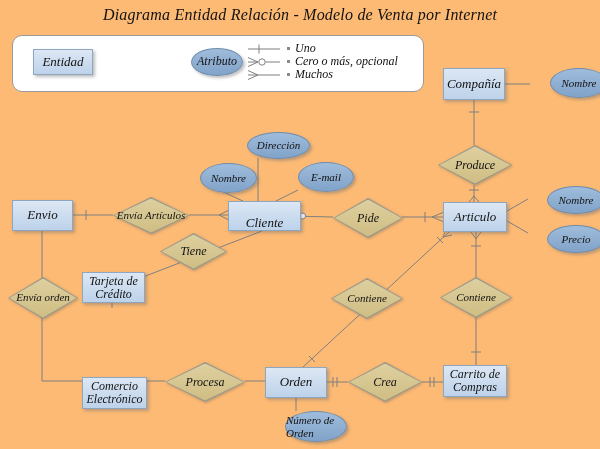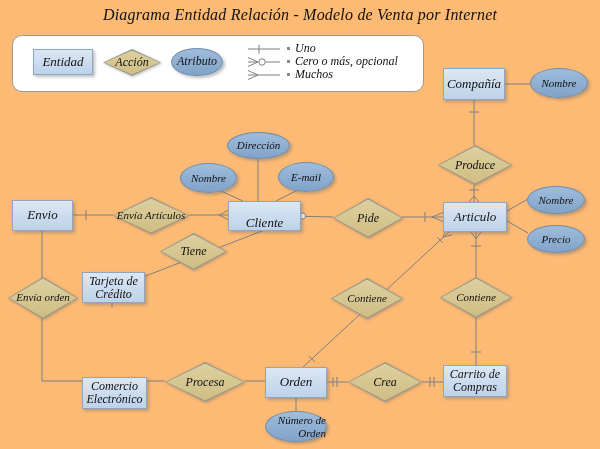--- a/index.html
+++ b/index.html
@@ -13,25 +13,25 @@
   .lrow{position:absolute;display:flex;align-items:center;height:13px;font-size:12px;}
   .lrow svg{display:block;}
   .bullet{display:inline-block;width:3px;height:3px;background:#8a8a8a;margin:0 5px 0 4px;}
   
   .entity{position:absolute;display:flex;align-items:center;justify-content:center;
           text-align:center;background:linear-gradient(180deg,#dce7f4,#bdd2ea);
           border:1px solid #8ea6c0;box-shadow:2px 2px 3px rgba(110,110,110,.45);
           font-size:13px;line-height:1.08;box-sizing:border-box;}
   .entity.sm{font-size:12px;}
   .ellipse{position:absolute;display:flex;align-items:center;justify-content:center;
-           text-align:right;border-radius:50%;
+           text-align:left;border-radius:50%;
            background:linear-gradient(180deg,#9fbcdb,#7fa3c9);
            background:linear-gradient(180deg,#9fbcdb,#81a3c9);
            border:1px solid #6f8dad;box-shadow:2px 2px 3px rgba(110,110,110,.45);
-           font-size:11px;line-height:1.1;box-sizing:border-box;}
+           font-size:11px;line-height:1.1;box-sizing:border-box;margin-left:20px;}
   .ellipse.md{font-size:12px;}
   .diamond{position:absolute;filter:drop-shadow(1.5px 1.5px 1.5px rgba(100,100,100,.45));}
   .diamond .db{position:absolute;inset:0;background:#9a9a8c;
                clip-path:polygon(50% 0,100% 50%,50% 100%,0 50%);}
   .diamond .df{position:absolute;inset:1.5px;background:linear-gradient(180deg,#ddcf9f,#cfbd82);
                clip-path:polygon(50% 0,100% 50%,50% 100%,0 50%);}
   .diamond .dl{position:absolute;inset:0;display:flex;align-items:center;justify-content:center;
                text-align:center;font-size:12px;line-height:1.02;}
   .diamond.sm .dl{font-size:11px;}
   #edges{position:absolute;left:0;top:0;}
@@ -128,25 +128,20 @@
       <path d="M476,239 L471,232 M476,239 L481,232"></path>
       <path d="M471,246 H481"></path>
       <path d="M471,352 H481"></path>
     </g>
   </svg>
 
   <div id="legend">
     <div class="entity" style="left:20px;top:13px;width:60px;height:26px;">
       <span>Entidad</span>
     </div>
-    <div class="diamond" style="left:90px;top:13px;width:58px;height:27px;">
-      <div class="db"></div>
-        <div class="df"></div>
-      <div class="dl">Acción</div>
-    </div>
     <div class="ellipse md" style="left:158px;top:12px;width:52px;height:28px;">
       <span>Atributo</span>
     </div>
 
     <div class="lrow" style="left:234px;top:6px;">
       <svg width="36" height="14">
         <path d="M1,7 H33 M12,2.5 V11.5" stroke="#7f7f7f" fill="none"></path>
       </svg>
       <span class="bullet"></span>
       <span>Uno</span>

